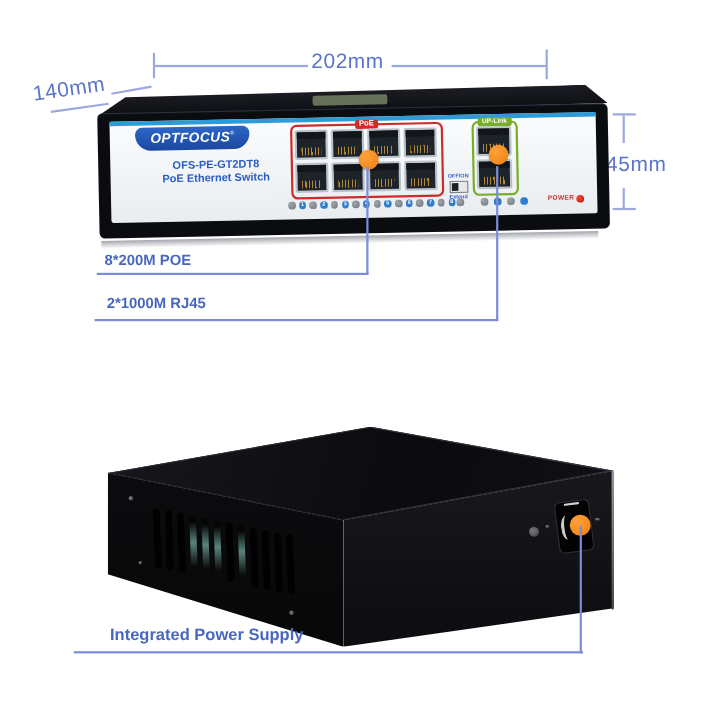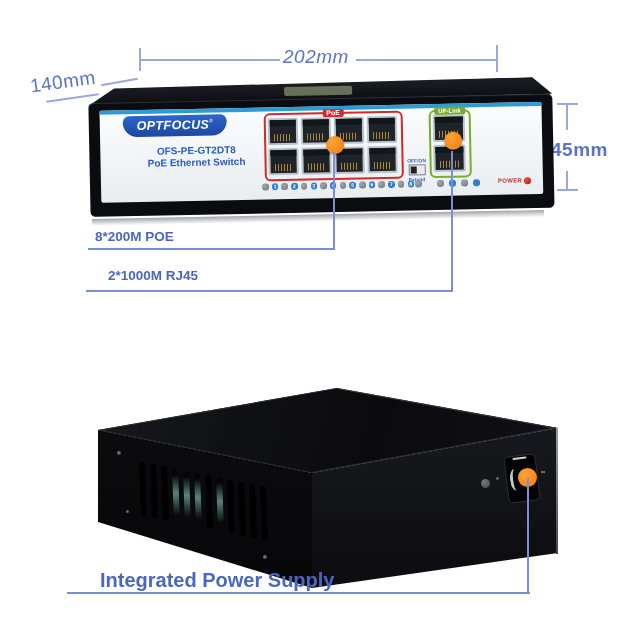--- a/index.html
+++ b/index.html
@@ -101,31 +101,31 @@
     border-left:3px solid rgba(232,236,240,.85);border-radius:50%;}
 
   
   .nosel{user-select:none;}
 </style>
 </head>
 <body class="nosel">
 
 <div class="dim-line" style="left:139px;top:48px;width:2px;height:23px;"></div>
 <div class="dim-line" style="left:140px;top:59px;width:140px;height:2px;"></div>
-<div class="dim-text" style="left:283px;top:46px;font-style:italic;">202mm</div>
+<div class="dim-text" style="left:283px;top:46px;">202mm</div>
 <div class="dim-line" style="left:356px;top:59px;width:141px;height:2px;"></div>
 <div class="dim-line" style="left:496px;top:45px;width:2px;height:27px;"></div>
 
 <div class="dim-text" style="left:30px;top:71px;transform:rotate(-8deg);">140mm</div>
 <div class="dim-line" style="left:101px;top:81px;width:37px;height:2px;transform:rotate(-10deg);"></div>
 <div class="dim-line" style="left:46px;top:97px;width:53px;height:2px;transform:rotate(-8deg);"></div>
 
 <div class="dim-line" style="left:557px;top:103px;width:21px;height:2px;"></div>
 <div class="dim-line" style="left:566px;top:105px;width:2px;height:25px;"></div>
-<div class="dim-text" style="left:551px;top:139px;font-weight:bold;">45mm</div>
+<div class="dim-text" style="left:551px;top:139px;">45mm</div>
 <div class="dim-line" style="left:566px;top:171px;width:2px;height:18px;"></div>
 <div class="dim-line" style="left:557px;top:189px;width:21px;height:2px;"></div>
 
 <div id="front-device">
   <div id="front-topface">
     <div id="top-sticker"></div>
   </div>
   <div id="front-body">
     <div id="front-panel">
       <div id="blue-strip"></div>
@@ -195,21 +195,21 @@
   </div>
 </div>
 <div id="front-shadow"></div>
 
 <div class="callout-line" style="left:333px;top:152px;width:2px;height:97px;"></div>
 <div class="callout-line" style="left:88px;top:248px;width:247px;height:2px;"></div>
 <div class="callout-text" style="left:95px;top:229px;">8*200M POE</div>
 
 <div class="callout-line" style="left:451px;top:151px;width:2px;height:140px;"></div>
 <div class="callout-line" style="left:86px;top:290px;width:367px;height:2px;"></div>
-<div class="callout-text" style="left:108px;top:268px;">2*1000M RJ45</div>
+<div class="callout-text" style="left:97px;top:268px;">2*1000M RJ45</div>
 
 <div id="rear-device">
   <div id="rear-top" class="face">
     <div class="edge" style="left:8px;top:49px;width:241px;height:1.5px;background:#2e2f35;transform:rotate(-10deg);"></div>
     <div class="edge" style="left:247px;top:7px;width:223px;height:1.5px;background:#34353c;transform:rotate(10.3deg);"></div>
     <div class="edge" style="left:8px;top:49px;width:216px;height:1.5px;background:#26272d;transform:rotate(11.4deg);"></div>
     <div class="edge" style="left:222px;top:92px;width:249px;height:1.5px;background:#33343a;transform:rotate(-10.4deg);"></div>
   </div>
 
   <div id="rear-vent-face" class="face">
@@ -236,13 +236,13 @@
     <div style="position:absolute;left:451px;top:91px;width:4px;height:2px;background:#6a6b70;"></div>
     <div id="power-socket"></div>
   </div>
 
   <div class="edge" style="left:466px;top:48px;width:2px;height:126px;background:linear-gradient(#9b9ca2,#44454a);"></div>
   <div class="orange-dot" style="left:428px;top:88px;width:19px;height:19px;"></div>
 </div>
 
 <div class="callout-line" style="left:527px;top:478px;width:2px;height:116px;"></div>
 <div class="callout-line" style="left:67px;top:592px;width:463px;height:2px;"></div>
-<div class="callout-text" style="left:100px;top:569px;font-size:20px;">Integrated Power Supply</div>
+<div class="callout-text" style="left:100px;top:569px;font-size:15px;">Integrated Power Supply</div>
 
 </body></html>

